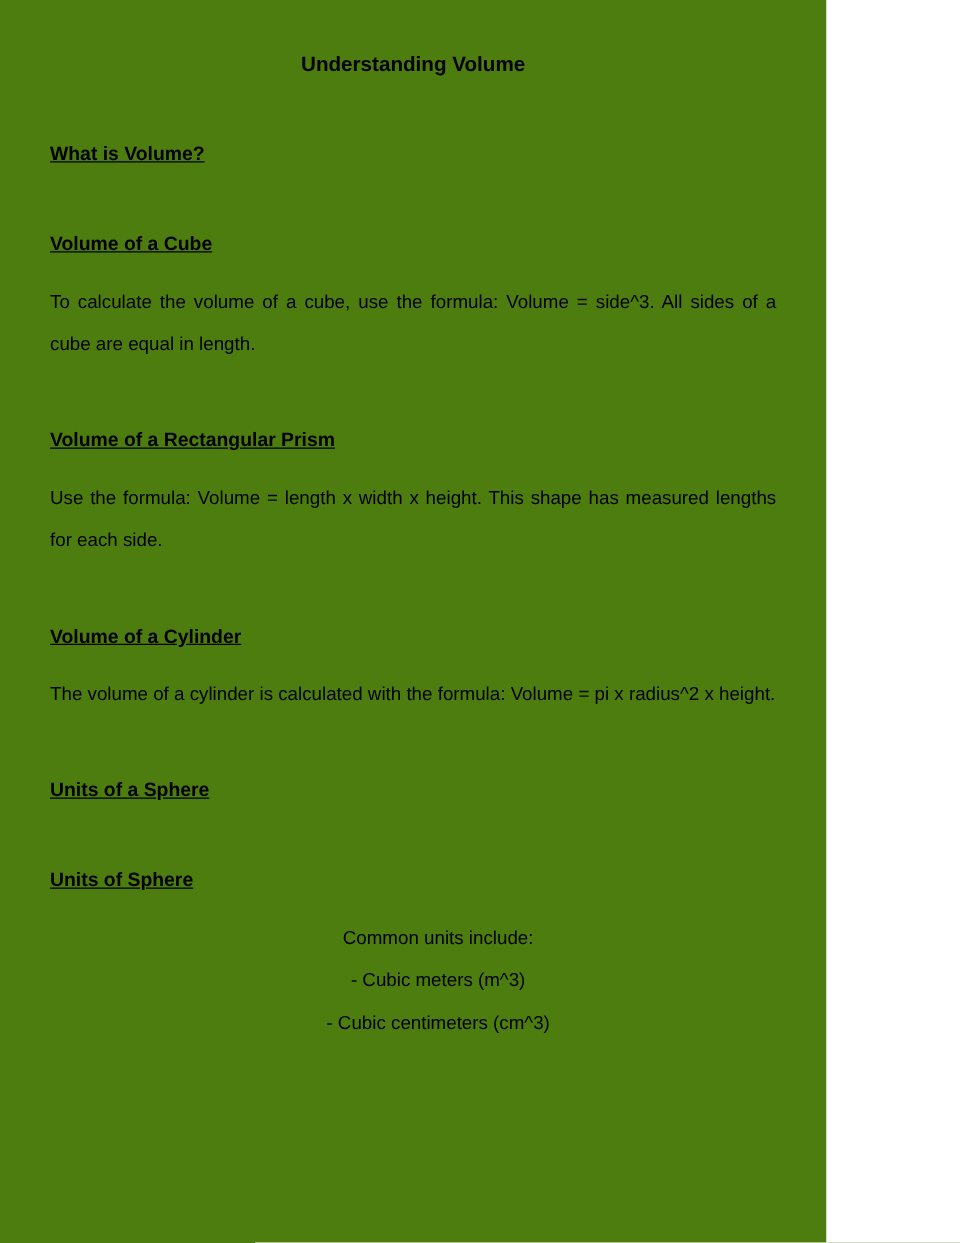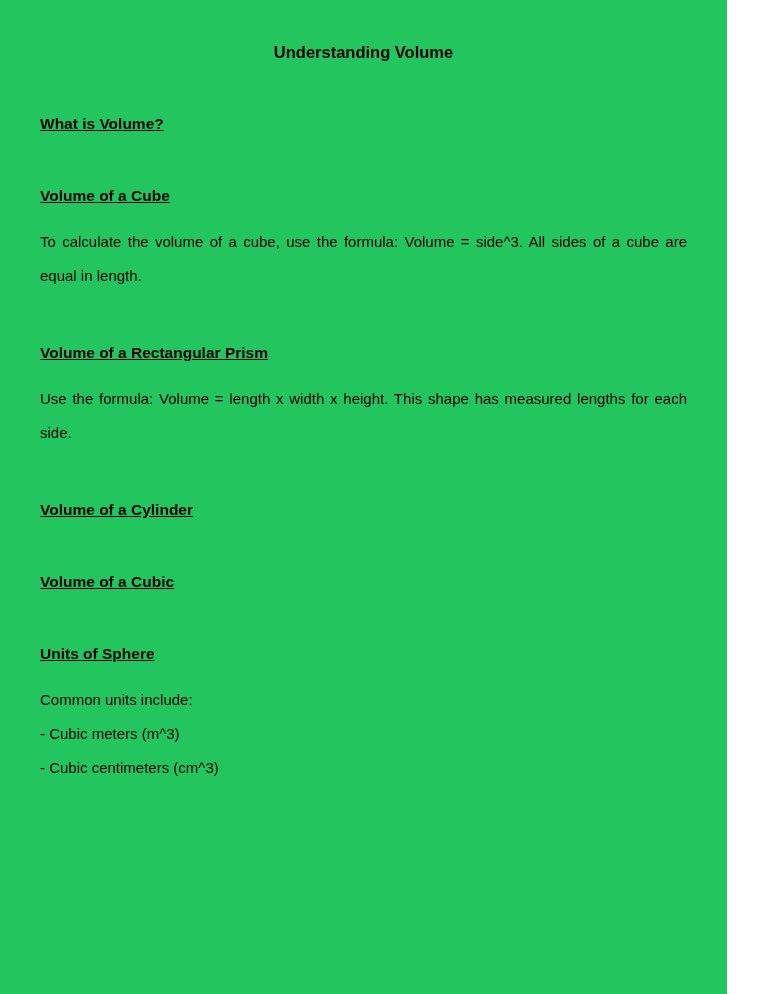--- a/index.html
+++ b/index.html
@@ -9,24 +9,24 @@
   }
   body {
     width: 768px;
     min-height: 994px;
     font-family: "Liberation Sans", "DejaVu Sans", sans-serif;
     color: #000000;
     box-sizing: border-box;
   }
   .page {
     box-sizing: border-box;
-    width: 727px;
+    width: 661px;
     min-height: 994px;
     padding: 36px 40px 40px 40px;
-    background: #22c55e;
+    background: #4d7c0f;
   }
   .doc-title {
     font-size: 16.5px;
     font-weight: bold;
     text-align: center;
     margin: 4px 0 0 0;
     line-height: 24px;
   }
   .doc-section h2 {
     font-size: 15.5px;
@@ -35,21 +35,22 @@
     line-height: 24px;
     text-decoration: underline;
   }
   .doc-section p {
     font-size: 15px;
     margin: 0;
     line-height: 34px;
     text-align: justify;
   }
   .doc-section.list-section p {
-    text-align: left;
+    text-align: center;
+    margin-left: 40px;
   }
 </style>
 </head>
 <body>
 
 <div class="page">
 
   <h1 class="doc-title">Understanding Volume</h1>
 
   <section class="doc-section">
@@ -61,24 +62,25 @@
     <p>To calculate the volume of a cube, use the formula: Volume = side^3. All sides of a cube are equal in length.</p>
   </section>
 
   <section class="doc-section">
     <h2>Volume of a Rectangular Prism</h2>
     <p>Use the formula: Volume = length x width x height. This shape has measured lengths for each side.</p>
   </section>
 
   <section class="doc-section">
     <h2>Volume of a Cylinder</h2>
+    <p>The volume of a cylinder is calculated with the formula: Volume = pi x radius^2 x height.</p>
   </section>
 
   <section class="doc-section">
-    <h2>Volume of a Cubic</h2>
+    <h2>Units of a Sphere</h2>
   </section>
 
   <section class="doc-section list-section">
     <h2>Units of Sphere</h2>
     <p>Common units include:</p>
     <p>- Cubic meters (m^3)</p>
     <p>- Cubic centimeters (cm^3)</p>
   </section>
 
 </div>

